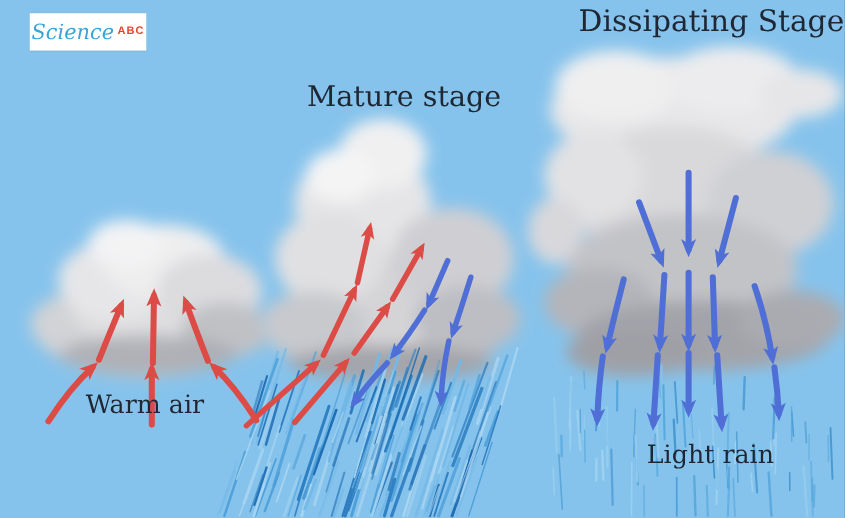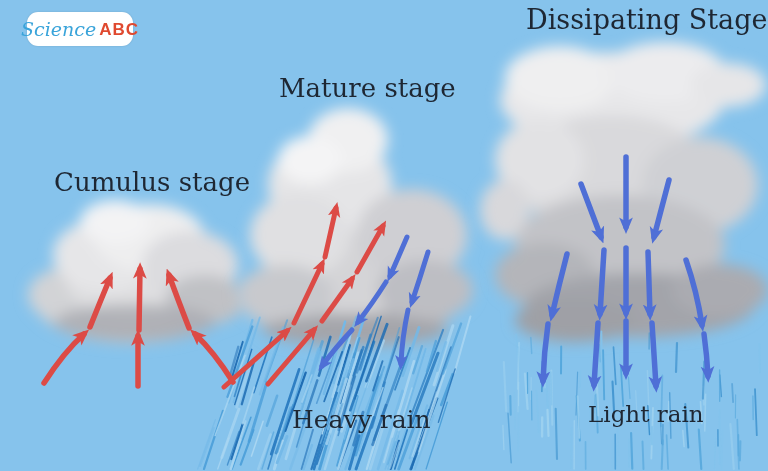--- a/index.html
+++ b/index.html
@@ -15,30 +15,30 @@
     font-family:"DejaVu Serif","Liberation Serif",serif;font-weight:400;
   }
   .t-cumulus{left:54px;top:167px;font-size:26px;}
   .t-mature{left:279px;top:73px;font-size:26px;}
   .t-dissipating{left:526px;top:4px;font-size:27px;}
   .l-warm{left:78px;top:355px;font-size:23px;}
   .l-heavy{left:292px;top:405px;font-size:25px;}
   .l-light{left:588px;top:401px;font-size:23px;}
   .logo{
     position:absolute;left:27px;top:12px;width:106px;height:34px;
-    background:#ffffff;border-radius:11px;display:flex;align-items:center;
+    background:#ffffff;border-radius:0;display:flex;align-items:center;
     justify-content:center;box-shadow:0 0 2px rgba(0,0,0,.15);
   }
   .logo-science{
     font-family:"DejaVu Serif","Liberation Serif",serif;font-style:italic;
     font-size:19px;color:var(--logo-blue,#3aa4da);line-height:1;
   }
   .logo-abc{
     font-family:"Liberation Sans","DejaVu Sans",sans-serif;font-weight:bold;
-    font-size:17px;color:var(--logo-red,#e0492f);margin-left:3px;letter-spacing:1px;line-height:1;
+    font-size:10px;color:var(--logo-red,#e0492f);margin-left:3px;letter-spacing:1px;line-height:1;
   }
   .updraft{stroke:var(--red,#dc4b46);fill:none;stroke-linecap:round;}
   .downdraft{stroke:var(--blue,#4f6fd6);fill:none;stroke-linecap:round;}
 </style>
 </head>
 <body>
 
 <div id="stage">
 
   <svg id="scene" viewBox="0 0 768 471" xmlns="http://www.w3.org/2000/svg">
@@ -384,20 +384,19 @@
       <path d="M704,334 Q707,356 708,376" marker-end="url(#ah-blue)"></path>
     </g>
   </svg>
 
   <div class="overlay">
     <div class="logo">
       <span class="logo-science">Science</span>
       <span class="logo-abc">ABC</span>
     </div>
 
-    <div class="stage-title t-cumulus">Cumulus stage</div>
     <div class="stage-title t-dissipating">Dissipating Stage</div>
     <div class="stage-title t-mature">Mature stage</div>
 
-    <div class="flow-label l-heavy">Heavy rain</div>
+    <div class="flow-label l-warm">Warm air</div>
     <div class="flow-label l-light">Light rain</div>
   </div>
 </div>
 
 </body></html>

